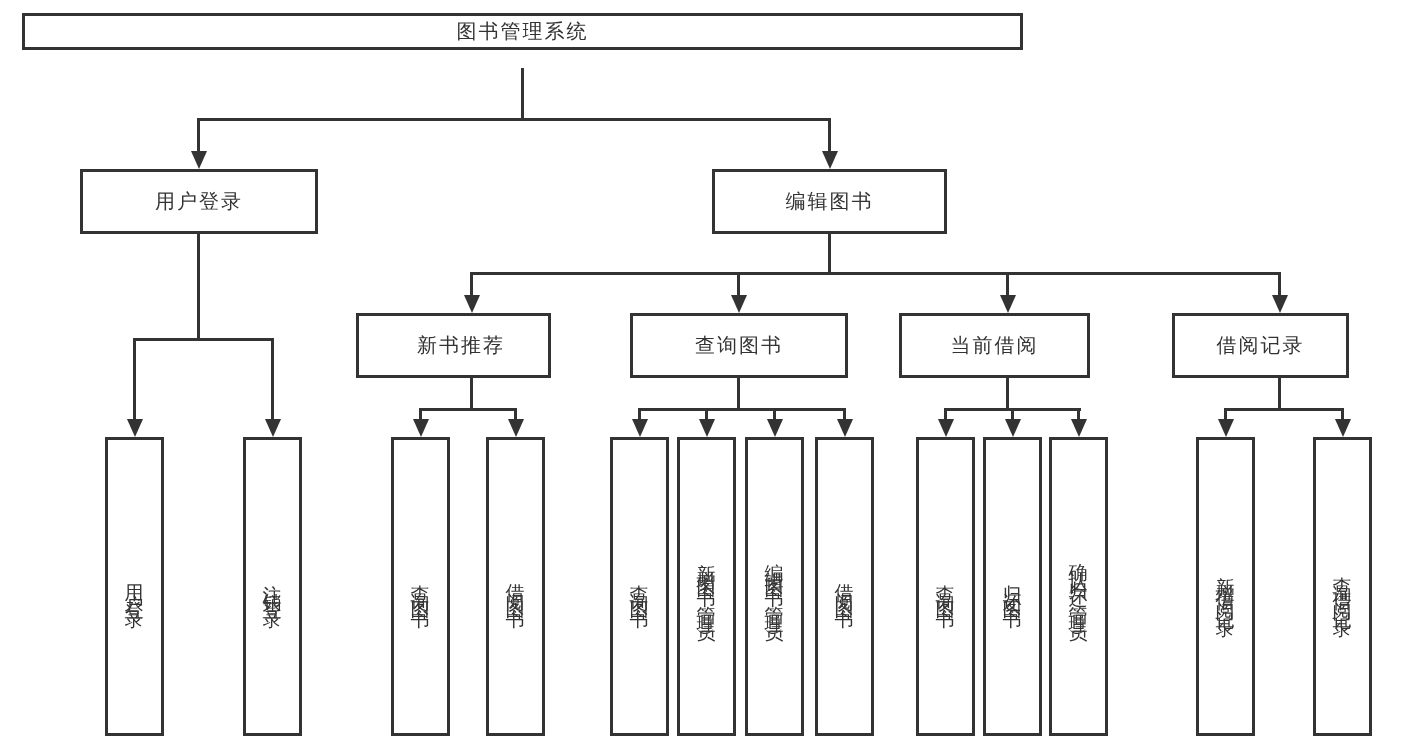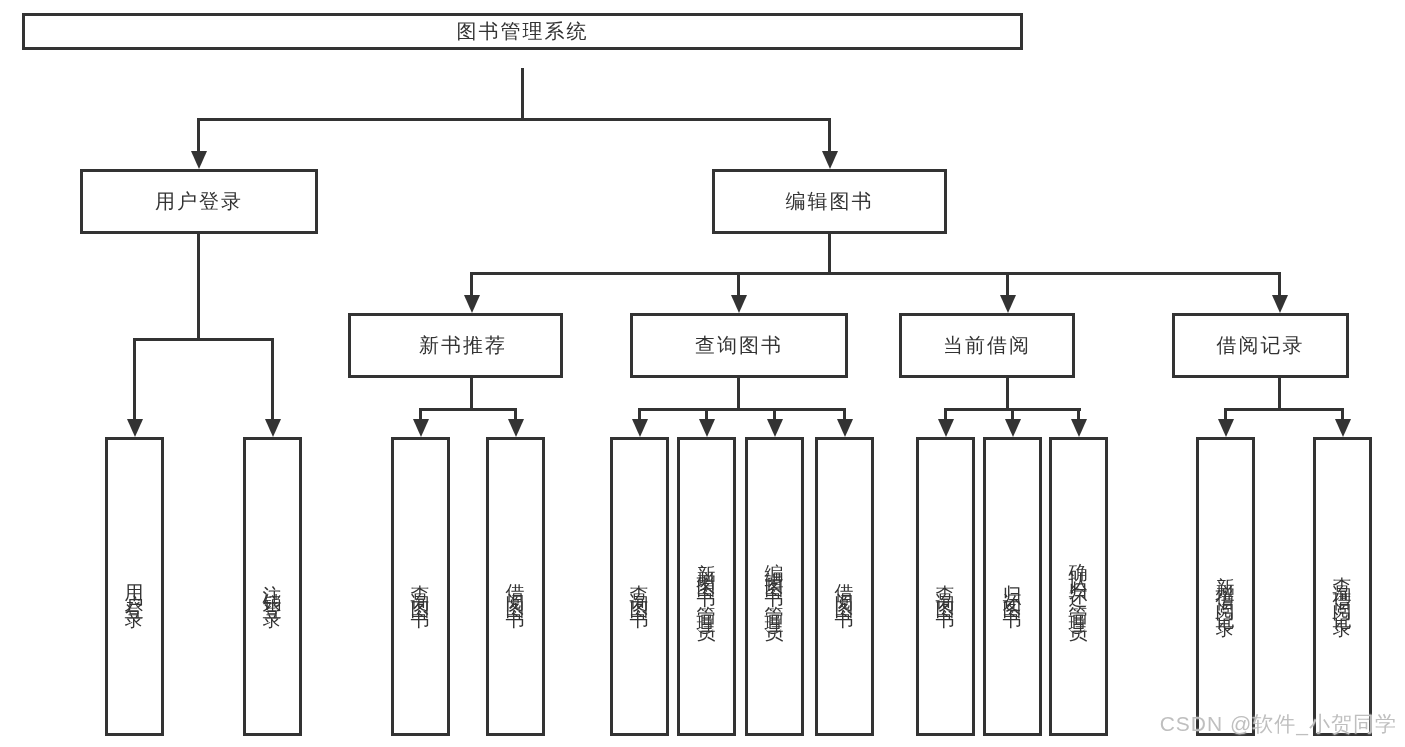--- a/index.html
+++ b/index.html
@@ -78,27 +78,27 @@
   <div class="hl" style="left:470px;top:272px;width:811px;"></div>
   <div class="vl" style="left:470px;top:272px;height:25px;"></div>
   <div class="arr" style="left:464px;top:295px;"></div>
   <div class="vl" style="left:737px;top:272px;height:25px;"></div>
   <div class="arr" style="left:731px;top:295px;"></div>
   <div class="vl" style="left:1006px;top:272px;height:25px;"></div>
   <div class="arr" style="left:1000px;top:295px;"></div>
   <div class="vl" style="left:1278px;top:272px;height:25px;"></div>
   <div class="arr" style="left:1272px;top:295px;"></div>
 
-  <div class="hbox" style="left:348px;top:313px;width:215px;height:65px;padding-left:15px;">
+  <div class="hbox" style="left:356px;top:313px;width:195px;height:65px;padding-left:15px;">
     <span class="lbl">新书推荐</span>
   </div>
   <div class="hbox" style="left:630px;top:313px;width:218px;height:65px;">
     <span class="lbl">查询图书</span>
   </div>
-  <div class="hbox" style="left:899px;top:313px;width:176px;height:65px;">
+  <div class="hbox" style="left:899px;top:313px;width:191px;height:65px;">
     <span class="lbl">当前借阅</span>
   </div>
   <div class="hbox" style="left:1172px;top:313px;width:177px;height:65px;">
     <span class="lbl">借阅记录</span>
   </div>
 
   <div class="vl" style="left:470px;top:378px;height:33px;"></div>
   <div class="hl" style="left:419px;top:408px;width:98px;"></div>
   <div class="vl" style="left:419px;top:408px;height:13px;"></div>
   <div class="arr" style="left:413px;top:419px;"></div>
@@ -169,14 +169,13 @@
     <span class="vlbl">确认归还（管理员）</span>
   </div>
 
   <div class="vbox" style="left:1196px;">
     <span class="vlbl">新增借阅记录</span>
   </div>
   <div class="vbox" style="left:1313px;">
     <span class="vlbl">查询借阅记录</span>
   </div>
 
-  <div class="watermark">CSDN @软件_小贺同学</div>
 </div>
 
 </body></html>

